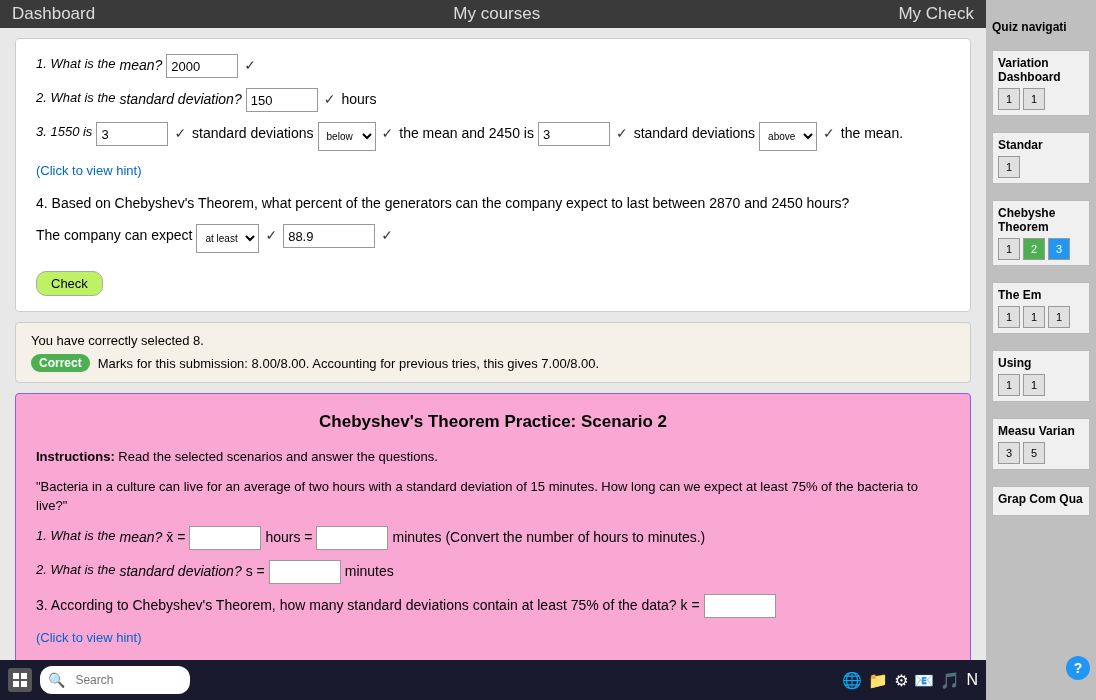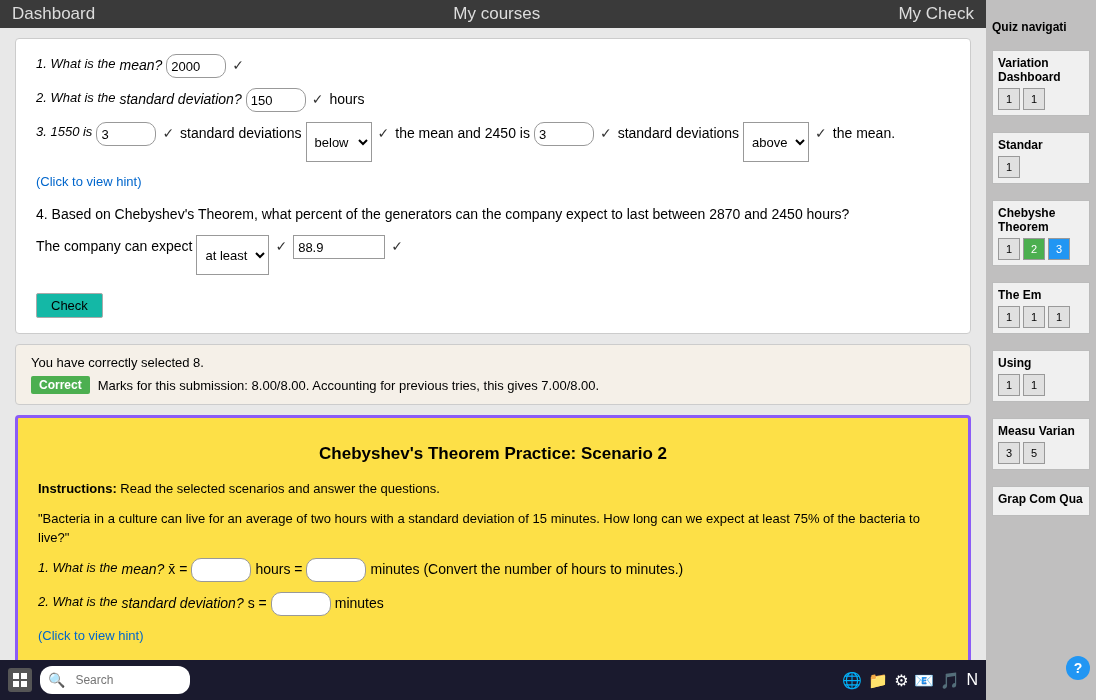--- a/index.html
+++ b/index.html
@@ -57,71 +57,71 @@
     }
     .italic { font-style: italic; }
     .bold { font-weight: bold; }
     input[type="text"] {
       border: 1px solid #999;
       padding: 2px 4px;
       font-size: 13px;
       background: white;
       height: 24px;
     }
-    input.small { width: 60px; border-radius: 10px; }
+    input.small { width: 72px; }
     input.medium { width: 92px; }
     select {
       border: 1px solid #999;
       padding: 2px 4px;
-      font-size: 13px;
+      font-size: 10px;
       background: white;
-      height: 40px;
+      height: 29px;
     }
     .check-mark {
       color: #333;
       font-size: 14px;
       margin: 0 2px;
     }
     .hint-link {
       color: #0066cc;
       cursor: pointer;
       font-size: 13px;
     }
     .check-btn {
-      background: #14b8a6;
+      background: #bef264;
       border: 1px solid #aaa;
       padding: 4px 14px;
       cursor: pointer;
       font-size: 13px;
-      border-radius: 2px;
+      border-radius: 10px;
       margin-top: 8px;
     }
     .feedback-area {
       background: #f5f0e8;
       border: 1px solid #ccc;
       border-radius: 4px;
       padding: 10px 15px;
       margin-bottom: 10px;
       font-size: 13px;
     }
     .correct-badge {
       background: #4caf50;
       color: white;
       padding: 2px 8px;
-      border-radius: 2px;
+      border-radius: 9px;
       font-size: 12px;
       font-weight: bold;
       display: inline-block;
       margin-right: 8px;
     }
     .scenario2-box {
-      background: #fde047;
-      border: 3px solid #8b5cf6;
+      background: #f9a8d4;
+      border: 1px solid #8b5cf6;
       border-radius: 4px;
-      padding: 26px 20px;
+      padding: 18px 20px;
     }
     .scenario2-title {
       text-align: center;
       font-size: 17px;
       font-weight: bold;
       margin-bottom: 15px;
     }
     .instructions-text {
       font-size: 13px;
       margin-bottom: 10px;
@@ -322,20 +322,25 @@
       </div>
 
       <div class="question-row">
         <span class="question-num">2. What is the</span>
         <span class="italic">standard deviation?</span>
         <span>s =</span>
         <input type="text" class="small" value="" style="">
         <span>minutes</span>
       </div>
 
+      <div class="question-row">
+        <span>3. According to Chebyshev's Theorem, how many standard deviations contain at least 75% of the data?</span>
+        <span>k =</span>
+        <input type="text" class="small" value="" style="">
+      </div>
 
       <div class="question-row">
         <span class="hint-link">(Click to view hint)</span>
       </div>
 
     </div>
   </div>
 
   <div class="taskbar">
     <div class="taskbar-icon">

